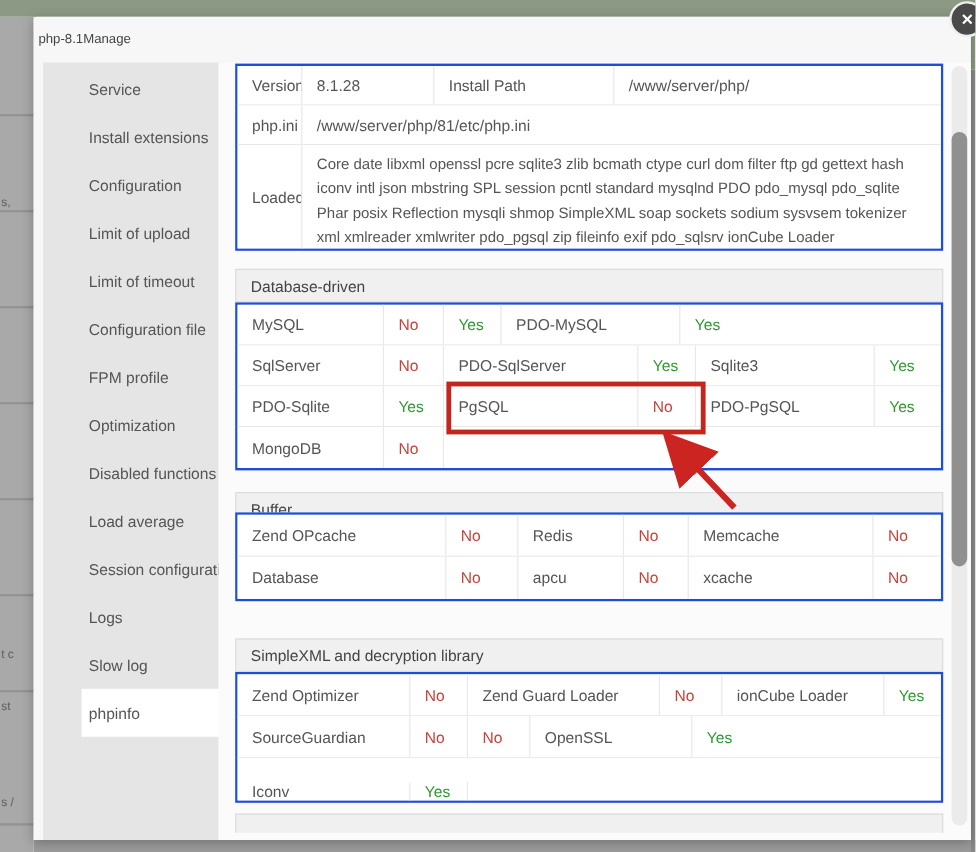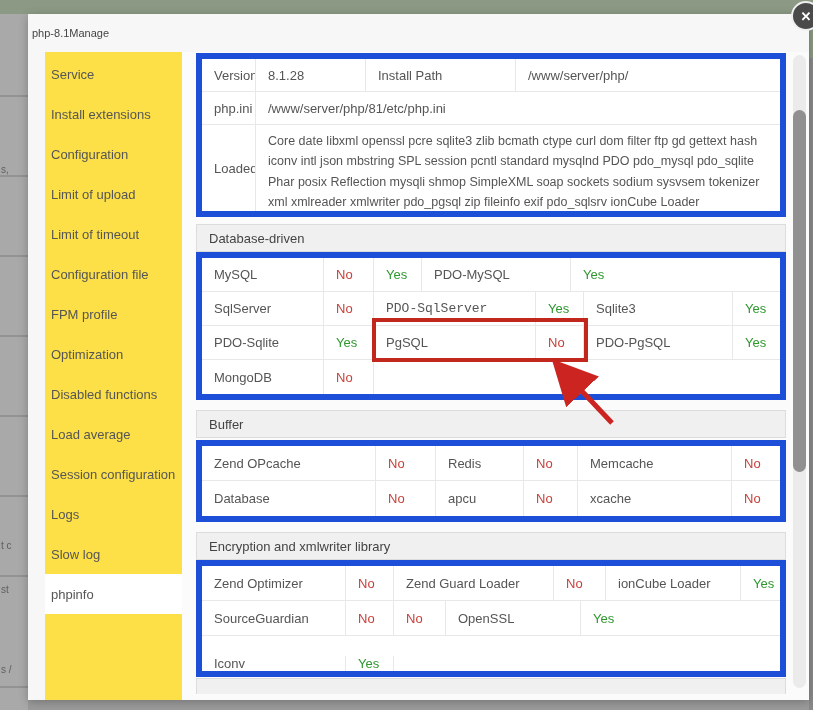--- a/index.html
+++ b/index.html
@@ -32,36 +32,36 @@
   .close-btn {
     position:absolute; left:763px; top:-13px; width:30px; height:30px;
     background:#4a4a4a; border:2px solid #efefef; border-radius:50%;
     color:#fff; font-size:13px; font-weight:bold;
     display:flex; align-items:center; justify-content:center;
     cursor:pointer; z-index:30;
   }
 
   
   .sidebar {
-    position:absolute; left:17px; top:38px; width:154px; height:648px;
-    background:#fde047; padding-top:2px;
+    position:absolute; left:8px; top:38px; width:154px; height:648px;
+    background:#e5e5e5; padding-top:2px;padding-left:32px;
   }
   .side-item {
     height:40px; display:flex; align-items:center; padding-left:6px;
     font-size:13px; color:#555; cursor:pointer; white-space:nowrap;
   }
   .side-item.active { background:#ffffff; }
 
   
   .content {
     position:absolute; left:154px; top:38px; width:627px; height:648px;
     background:#fbfbfb; overflow:hidden;
   }
   .tbl { position:absolute; left:14px; width:590px; background:#fff;
-         border:6px solid #1d4ed8; }
+         border:2px solid #1d4ed8; }
   .trow { display:flex; border-bottom:1px solid #e8e8e8; background:#fff; }
   .trow:last-child { border-bottom:none; }
   .tcell { display:flex; align-items:center; padding-left:12px;
            border-right:1px solid #e8e8e8; color:#555; overflow:hidden; white-space:nowrap; }
   .tcell.last { border-right:none; }
   .tcell.fill { flex:1; border-right:none; }
   .loaded-val { white-space:normal; line-height:1.62; font-size:12.5px;
                 padding:6px 12px 6px 12px; align-items:flex-start; }
   .sec-header {
     position:absolute; left:14px; width:590px; height:28px;
@@ -171,59 +171,59 @@
             <div class="trow" style="height: 34px;">
               <div class="tcell" style="width: 122px;">MySQL</div>
               <div class="tcell" style="width: 50px; color: rgb(197, 66, 59);">No</div>
               <div class="tcell" style="width: 48px; color: rgb(47, 152, 47);">Yes</div>
               <div class="tcell" style="width: 149px;">PDO-MySQL</div>
               <div class="tcell last" style="flex: 1 1 0%; color: rgb(47, 152, 47);">Yes</div>
             </div>
             <div class="trow" style="height: 34px;">
               <div class="tcell" style="width: 122px;">SqlServer</div>
               <div class="tcell" style="width: 50px; color: rgb(197, 66, 59);">No</div>
-              <div class="tcell" style="width: 162px; font-family: Liberation Mono, monospace;">PDO-SqlServer</div>
+              <div class="tcell" style="width: 162px;">PDO-SqlServer</div>
               <div class="tcell" style="width: 48px; color: rgb(47, 152, 47);">Yes</div>
               <div class="tcell" style="width: 149px;">Sqlite3</div>
               <div class="tcell last" style="flex: 1 1 0%; color: rgb(47, 152, 47);">Yes</div>
             </div>
             <div class="trow" style="height: 34px;">
               <div class="tcell" style="width: 122px;">PDO-Sqlite</div>
               <div class="tcell" style="width: 50px; color: rgb(47, 152, 47);">Yes</div>
               <div class="tcell" style="width: 162px;">PgSQL</div>
               <div class="tcell" style="width: 48px; color: rgb(197, 66, 59);">No</div>
               <div class="tcell" style="width: 149px;">PDO-PgSQL</div>
               <div class="tcell last" style="flex: 1 1 0%; color: rgb(47, 152, 47);">Yes</div>
             </div>
             <div class="trow" style="height: 34px;">
               <div class="tcell" style="width: 122px;">MongoDB</div>
               <div class="tcell" style="width: 50px; color: rgb(197, 66, 59);">No</div>
               <div class="tcell fill"></div>
             </div>
           </div>
           <div class="sec-header" style="top: 358px;">Buffer</div>
-          <div class="tbl" style="top: 388px;">
+          <div class="tbl" style="top: 375px;">
             <div class="trow" style="height: 35px;">
               <div class="tcell" style="width: 174px;">Zend OPcache</div>
               <div class="tcell" style="width: 60px; color: rgb(197, 66, 59);">No</div>
               <div class="tcell" style="width: 88px;">Redis</div>
               <div class="tcell" style="width: 54px; color: rgb(197, 66, 59);">No</div>
               <div class="tcell" style="width: 154px;">Memcache</div>
               <div class="tcell last" style="flex: 1 1 0%; color: rgb(197, 66, 59);">No</div>
             </div>
             <div class="trow" style="height: 35px;">
               <div class="tcell" style="width: 174px;">Database</div>
               <div class="tcell" style="width: 60px; color: rgb(197, 66, 59);">No</div>
               <div class="tcell" style="width: 88px;">apcu</div>
               <div class="tcell" style="width: 54px; color: rgb(197, 66, 59);">No</div>
               <div class="tcell" style="width: 154px;">xcache</div>
               <div class="tcell last" style="flex: 1 1 0%; color: rgb(197, 66, 59);">No</div>
             </div>
           </div>
-          <div class="sec-header" style="top: 480px;">Encryption and xmlwriter library</div>
+          <div class="sec-header" style="top: 480px;">SimpleXML and decryption library</div>
           <div class="tbl" style="top: 508px;">
             <div class="trow" style="height: 35px;">
               <div class="tcell" style="width: 144px;">Zend Optimizer</div>
               <div class="tcell" style="width: 48px; color: rgb(197, 66, 59);">No</div>
               <div class="tcell" style="width: 160px;">Zend Guard Loader</div>
               <div class="tcell" style="width: 52px; color: rgb(197, 66, 59);">No</div>
               <div class="tcell" style="width: 135px;">ionCube Loader</div>
               <div class="tcell last" style="flex: 1 1 0%; color: rgb(47, 152, 47);">Yes</div>
             </div>
             <div class="trow" style="height: 35px;">

